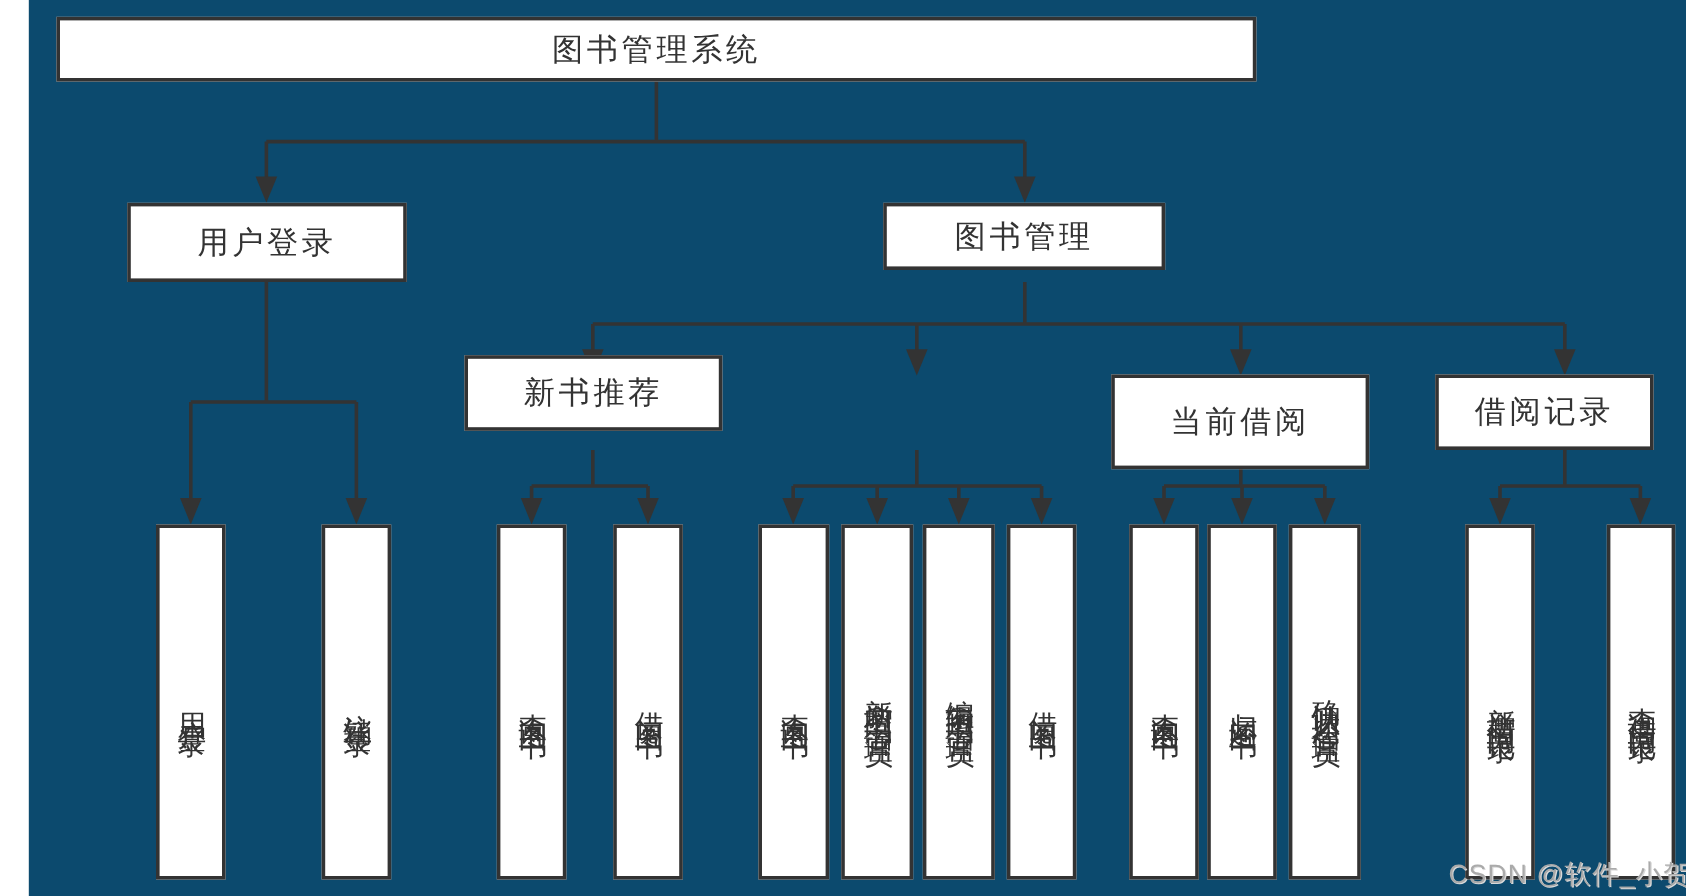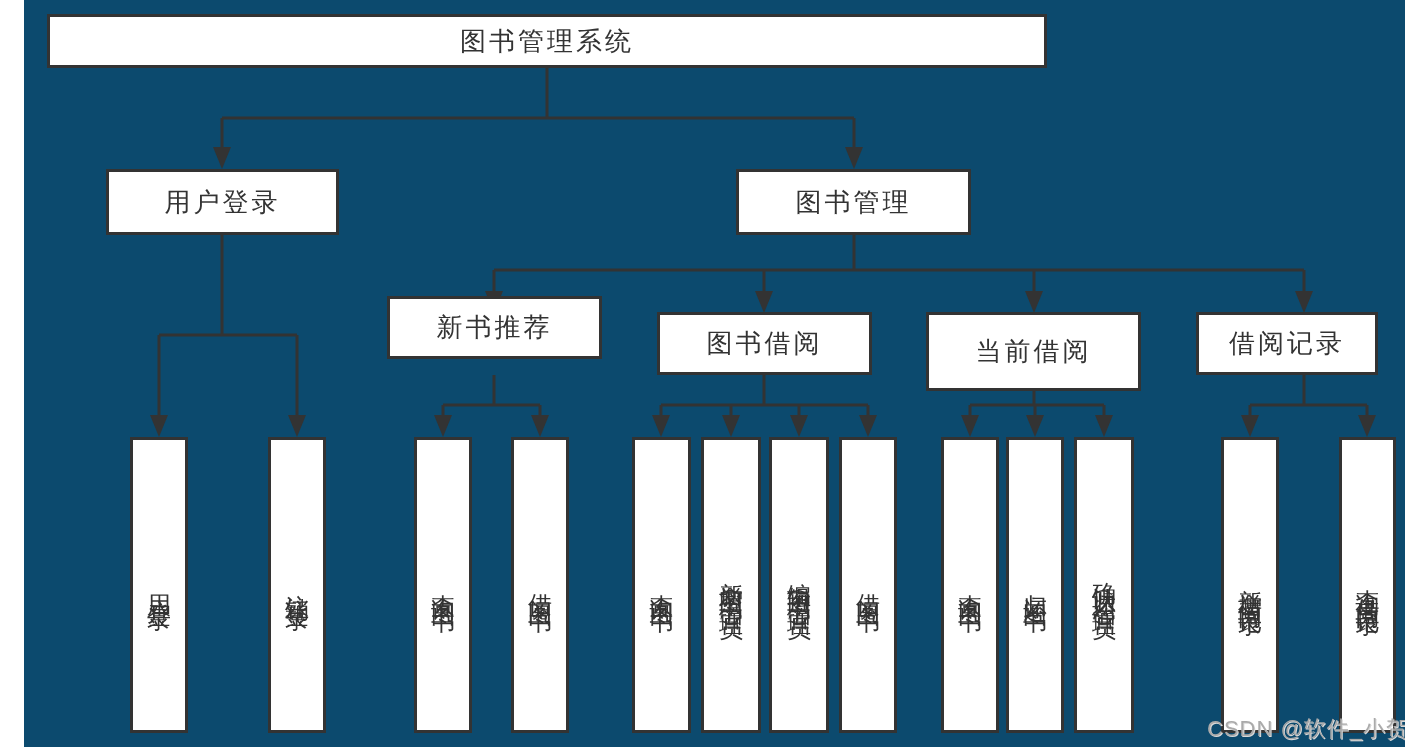--- a/index.html
+++ b/index.html
@@ -97,29 +97,26 @@
     </g>
   </svg>
 
   <div class="node hbox" style="left:23px; top:14px; width:1000px; height:54px">
     <span>图书管理系统</span>
   </div>
 
   <div class="node hbox" style="left:82px; top:169px; width:233px; height:66px">
     <span>用户登录</span>
   </div>
-  <div class="node hbox" style="left:712px; top:169px; width:235px; height:66px">
+  <div class="node hbox" style="left:712px; top:169px; width:235px; height:56px">
     <span>图书管理</span>
   </div>
 
   <div class="node hbox" style="left:363px; top:296px; width:215px; height:63px">
     <span>新书推荐</span>
-  </div>
-  <div class="node hbox" style="left:633px; top:312px; width:215px; height:63px">
-    <span>图书借阅</span>
   </div>
   <div class="node hbox" style="left:902px; top:312px; width:215px; height:79px">
     <span>当前借阅</span>
   </div>
   <div class="node hbox" style="left:1172px; top:312px; width:182px; height:63px">
     <span>借阅记录</span>
   </div>
 
   <div class="node vbox" style="left:106px; top:437px; width:58px; height:296px">
     <span>用户登录</span>

